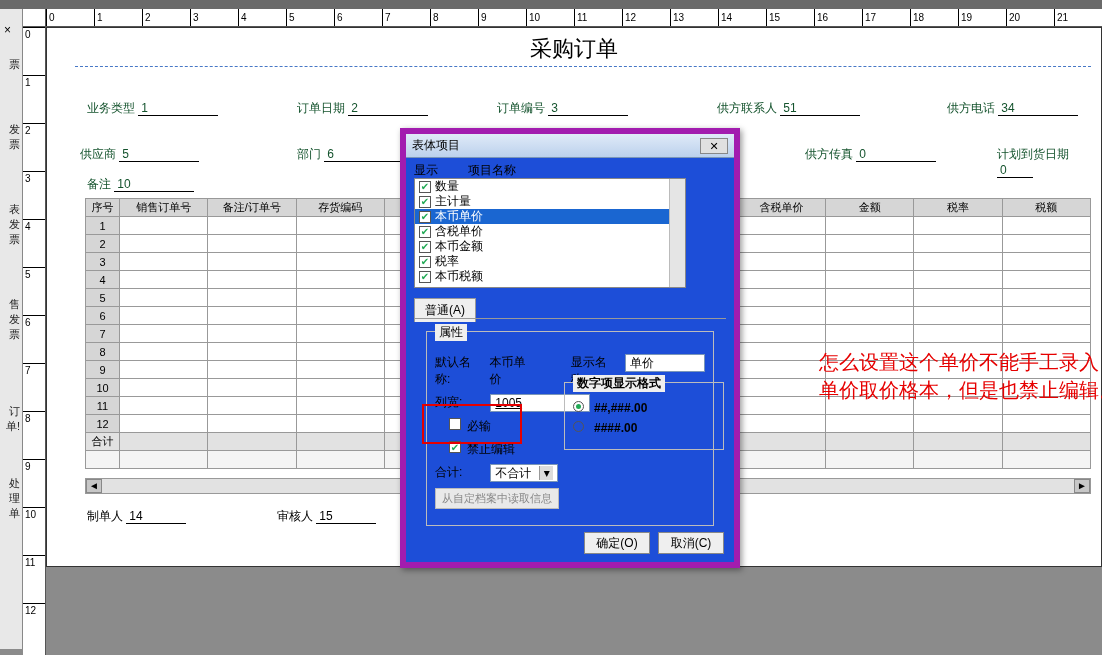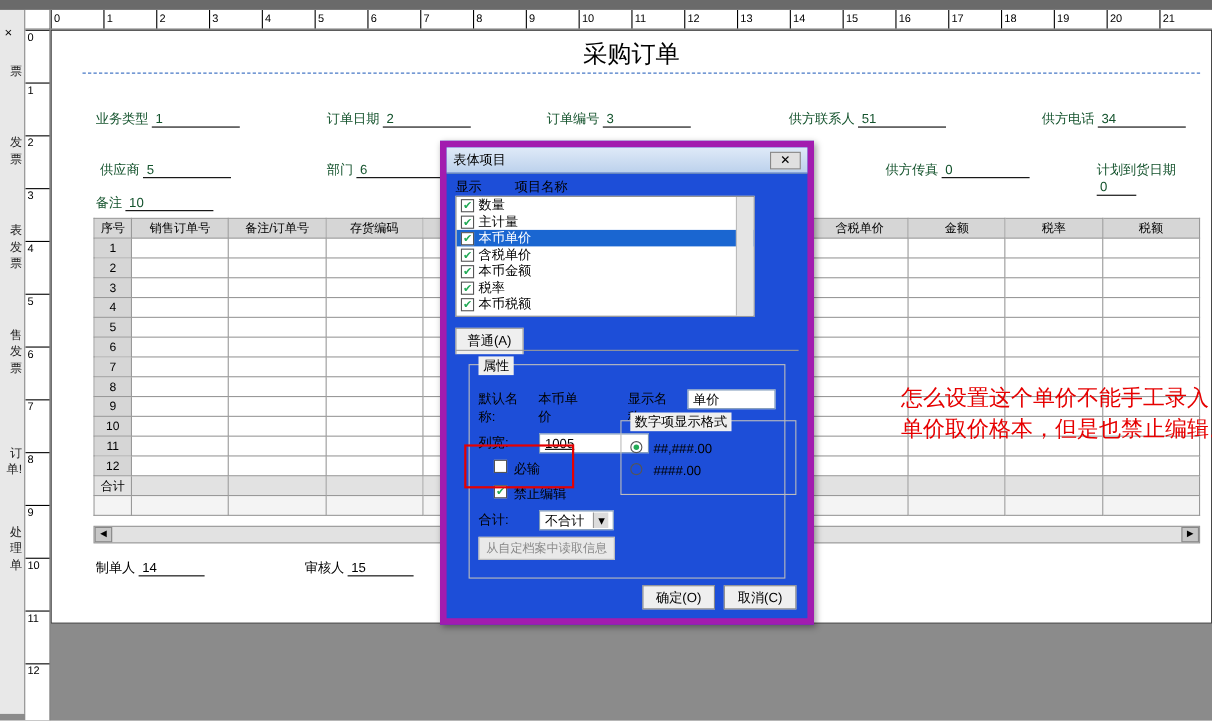--- a/index.html
+++ b/index.html
@@ -52,21 +52,21 @@
 .dlg .btnstack button { height: 20px; font-size: 11px; background: #efefef; border: 1px solid #888; cursor: pointer; }
 .dlg .tabs { position: absolute; left: 8px; top: 164px; width: 372px; }
 .dlg .tabs .tab { display: inline-block; border: 1px solid #999; border-bottom: none; padding: 3px 10px; font-size: 12px; background: #efefef; }
 .dlg .tabarea { position: absolute; left: 8px; top: 184px; right: 8px; bottom: 38px; border-top: 1px solid #999; padding-top: 12px; }
 .dlg .group { position: relative; border: 1px solid #bcbcbc; margin: 0 12px; padding: 16px 8px 10px 8px; }
 .dlg .group .legend { position: absolute; top: -8px; left: 8px; background: #efefef; padding: 0 4px; font-size: 12px; }
 .dlg .row { display: flex; align-items: flex-start; gap: 6px; font-size: 12px; margin: 6px 0; }
 .dlg .txtinput { border: 1px solid #7a96b8; height: 18px; padding: 0 4px; font-size: 12px; background: #fff; }
 .dlg .combobox { border: 1px solid #7a96b8; height: 18px; font-size: 12px; background: #fff; display: inline-flex; align-items: center; padding: 0 4px; gap: 8px; }
 .dlg .combobox .dd { width: 14px; text-align: center; background: #dcdcdc; border-left: 1px solid #999; }
-.dlg .numgroup { position: absolute; right: 10px; top: 248px; width: 160px; border: 1px solid #bcbcbc; padding: 12px 8px 8px 8px; }
+.dlg .numgroup { position: absolute; right: 10px; top: 248px; width: 160px; border: 1px solid #bcbcbc; padding: 12px 8px 8px 8px; font-weight: bold; }
 .dlg .numgroup .legend { position: absolute; top: -8px; left: 8px; background: #efefef; padding: 0 4px; font-size: 12px; }
 .dlg .radio { width: 11px; height: 11px; border: 1px solid #555; border-radius: 50%; display: inline-flex; align-items: center; justify-content: center; margin-right: 4px; }
 .dlg .radio.checked::after { content: ""; width: 5px; height: 5px; background: #2a5; border-radius: 50%; }
 .dlg .footer { position: absolute; bottom: 8px; right: 10px; display: flex; gap: 8px; }
 .dlg .footer button { width: 66px; height: 22px; font-size: 12px; background: #efefef; border: 1px solid #888; cursor: pointer; }
 .redbox { position: absolute; border: 2px solid #e60000; }
 .disbtn { display: inline-block; border: 1px solid #bbb; background: #e9e9e9; color: #888; padding: 2px 6px; font-size: 11px; }
 </style>
 </head>
 <body>
@@ -163,21 +163,21 @@
   <div class="canvas">
     <div class="doc-title">采购订单</div>
     <div class="dashline"></div>
 
     <div class="formfield" style="left:40px; top:72px"><span class="lbl">业务类型</span> <span class="val">1</span></div>
     <div class="formfield" style="left:250px; top:72px"><span class="lbl">订单日期</span> <span class="val">2</span></div>
     <div class="formfield" style="left:450px; top:72px"><span class="lbl">订单编号</span> <span class="val">3</span></div>
     <div class="formfield" style="left:670px; top:72px"><span class="lbl">供方联系人</span> <span class="val">51</span></div>
     <div class="formfield" style="left:900px; top:72px"><span class="lbl">供方电话</span> <span class="val">34</span></div>
 
-    <div class="formfield" style="left:44px; top:118px"><span class="lbl">供应商</span> <span class="val">5</span></div>
+    <div class="formfield" style="left:33px; top:118px"><span class="lbl">供应商</span> <span class="val">5</span></div>
     <div class="formfield" style="left:250px; top:118px"><span class="lbl">部门</span> <span class="val">6</span></div>
     <div class="formfield" style="left:758px; top:118px"><span class="lbl">供方传真</span> <span class="val">0</span></div>
     <div class="formfield" style="left:950px; top:118px"><span class="lbl">计划到货日期</span> <span class="val" style="min-width:36px">0</span></div>
 
     <div class="formfield" style="left:40px; top:148px"><span class="lbl">备注</span> <span class="val">10</span></div>
 
     <div class="grid">
       <table id="gridtable">
           <thead>
             <tr id="gridhead">

